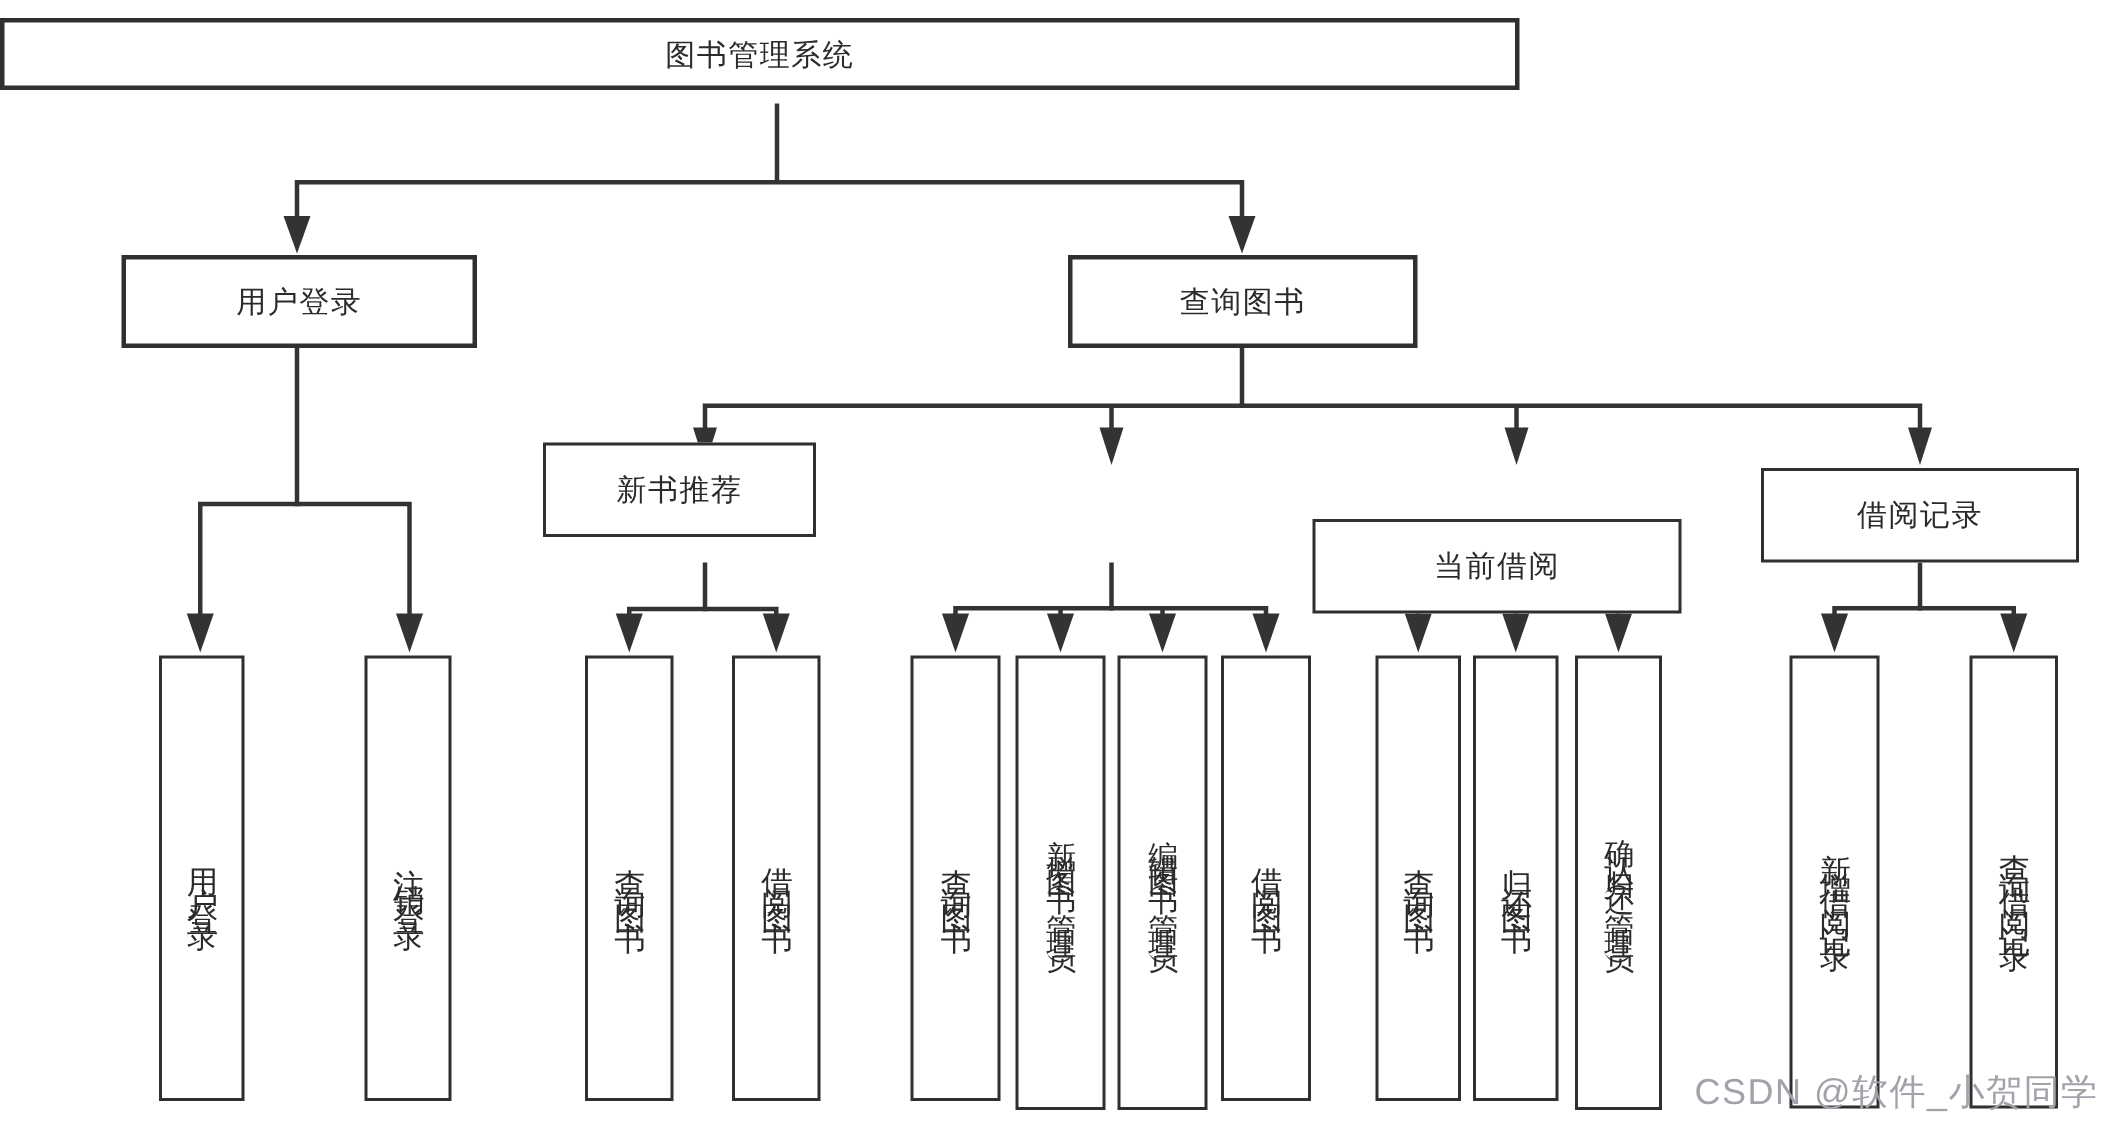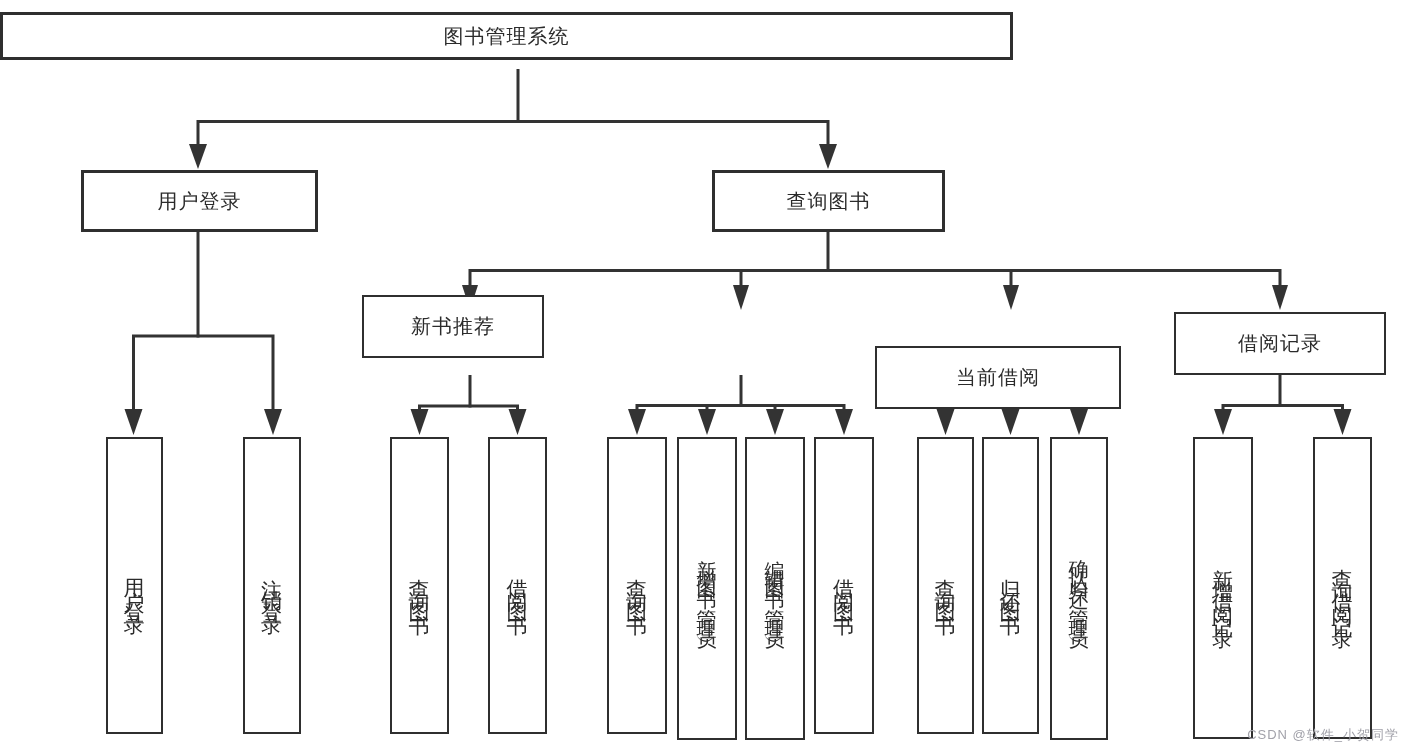--- a/index.html
+++ b/index.html
@@ -50,21 +50,21 @@
     line-height: 1;
   }
   .vbox.dense {
     font-size: 20px;
     letter-spacing: 10px;
   }
   .watermark {
     position: absolute;
     right: 6px;
     bottom: 3px;
-    font-size: 13px;
+    font-size: 24px;
     color: var(--watermark, #a2a2aa);
     letter-spacing: 1px;
     white-space: nowrap;
   }
 </style>
 </head>
 <body>
 
 <div class="canvas">
 

